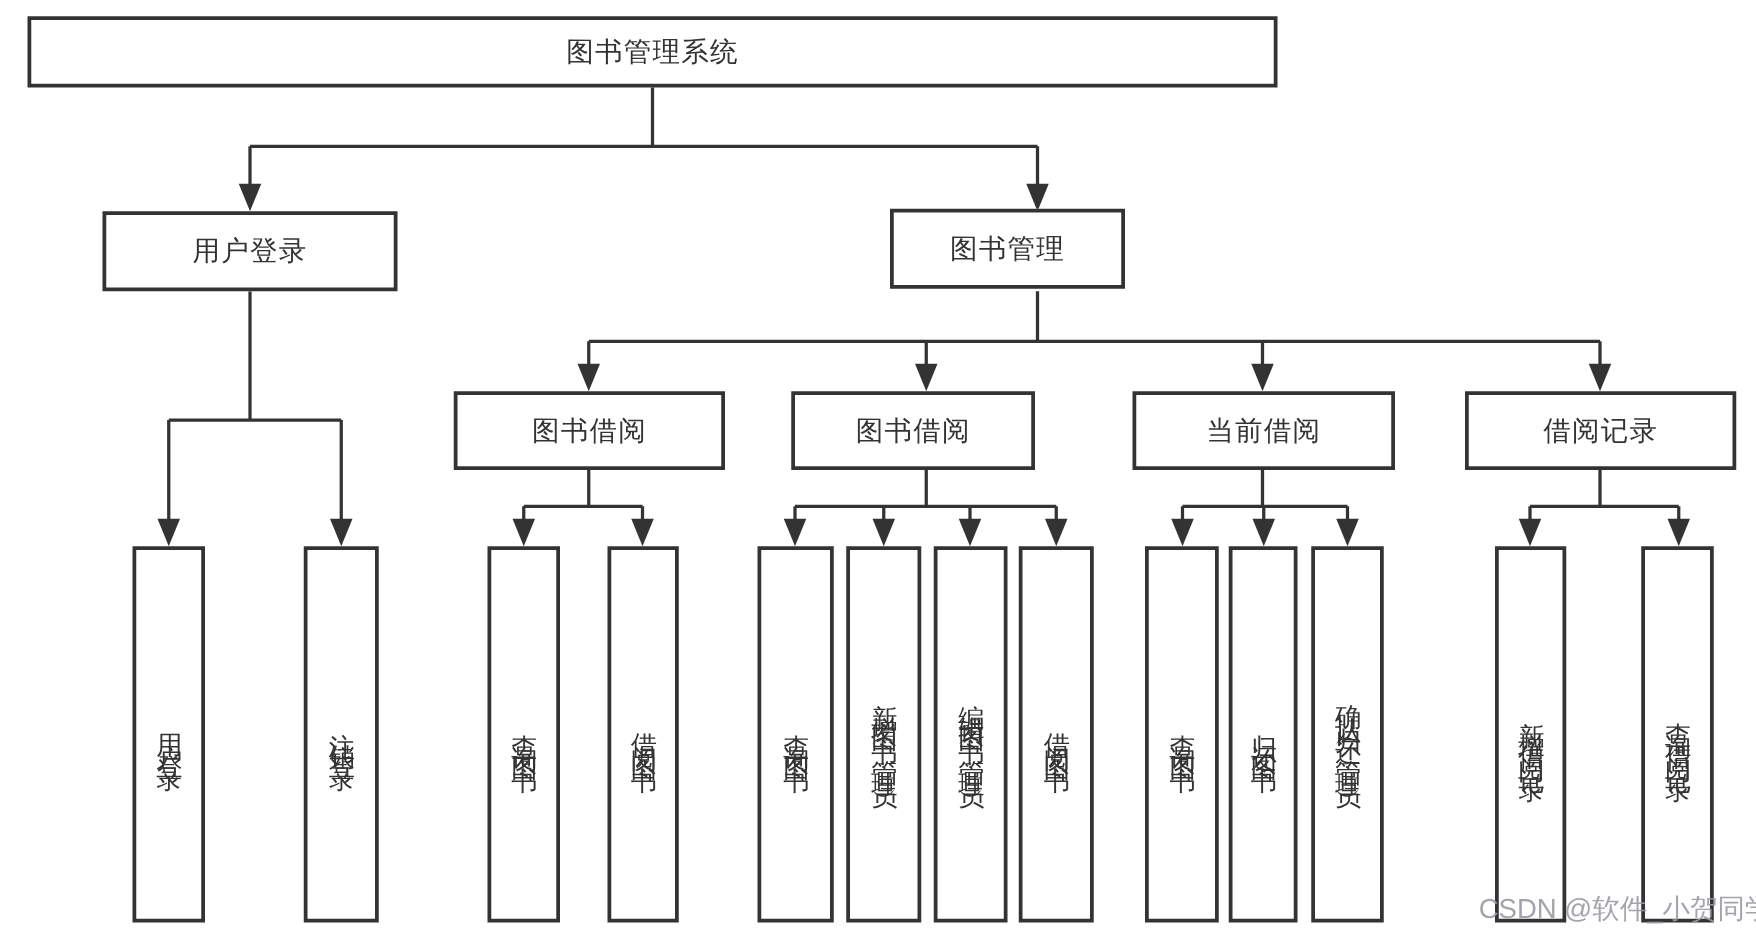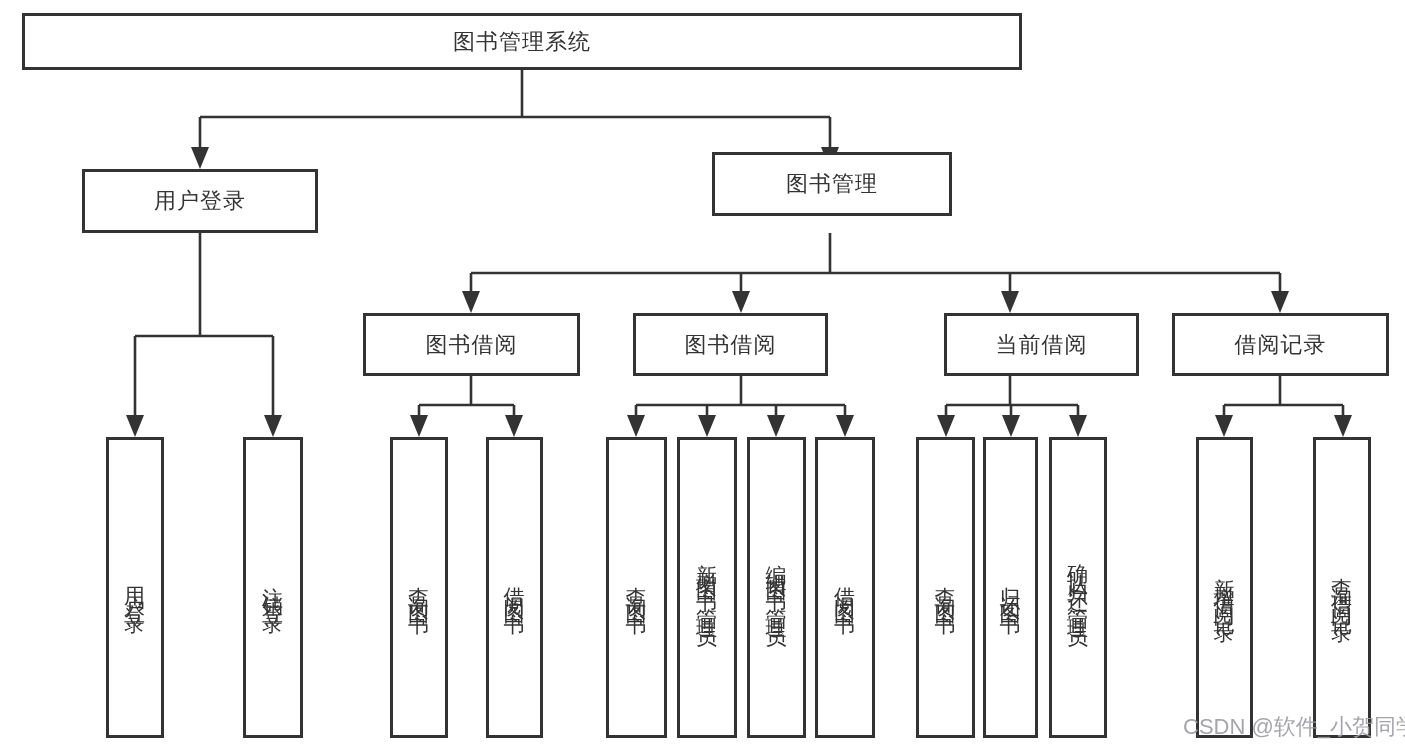--- a/index.html
+++ b/index.html
@@ -85,31 +85,31 @@
     </g>
   </svg>
 
   <div class="box" style="left:22px;top:13px;width:1000px;height:57px">
     <span class="htext">图书管理系统</span>
   </div>
 
   <div class="box" style="left:82px;top:169px;width:236px;height:64px">
     <span class="htext">用户登录</span>
   </div>
-  <div class="box" style="left:712px;top:152px;width:240px;height:64px">
+  <div class="box" style="left:712px;top:167px;width:188px;height:64px">
     <span class="htext">图书管理</span>
   </div>
 
   <div class="box" style="left:363px;top:313px;width:217px;height:63px">
     <span class="htext">图书借阅</span>
   </div>
   <div class="box" style="left:633px;top:313px;width:195px;height:63px">
     <span class="htext">图书借阅</span>
   </div>
-  <div class="box" style="left:944px;top:313px;width:195px;height:63px">
+  <div class="box" style="left:906px;top:313px;width:210px;height:63px">
     <span class="htext">当前借阅</span>
   </div>
   <div class="box" style="left:1172px;top:313px;width:217px;height:63px">
     <span class="htext">借阅记录</span>
   </div>
 
   <div class="box" style="left:106px;top:437px;width:58px;height:301px">
     <span class="vtext">用户登录</span>
   </div>
   <div class="box" style="left:243px;top:437px;width:60px;height:301px">

